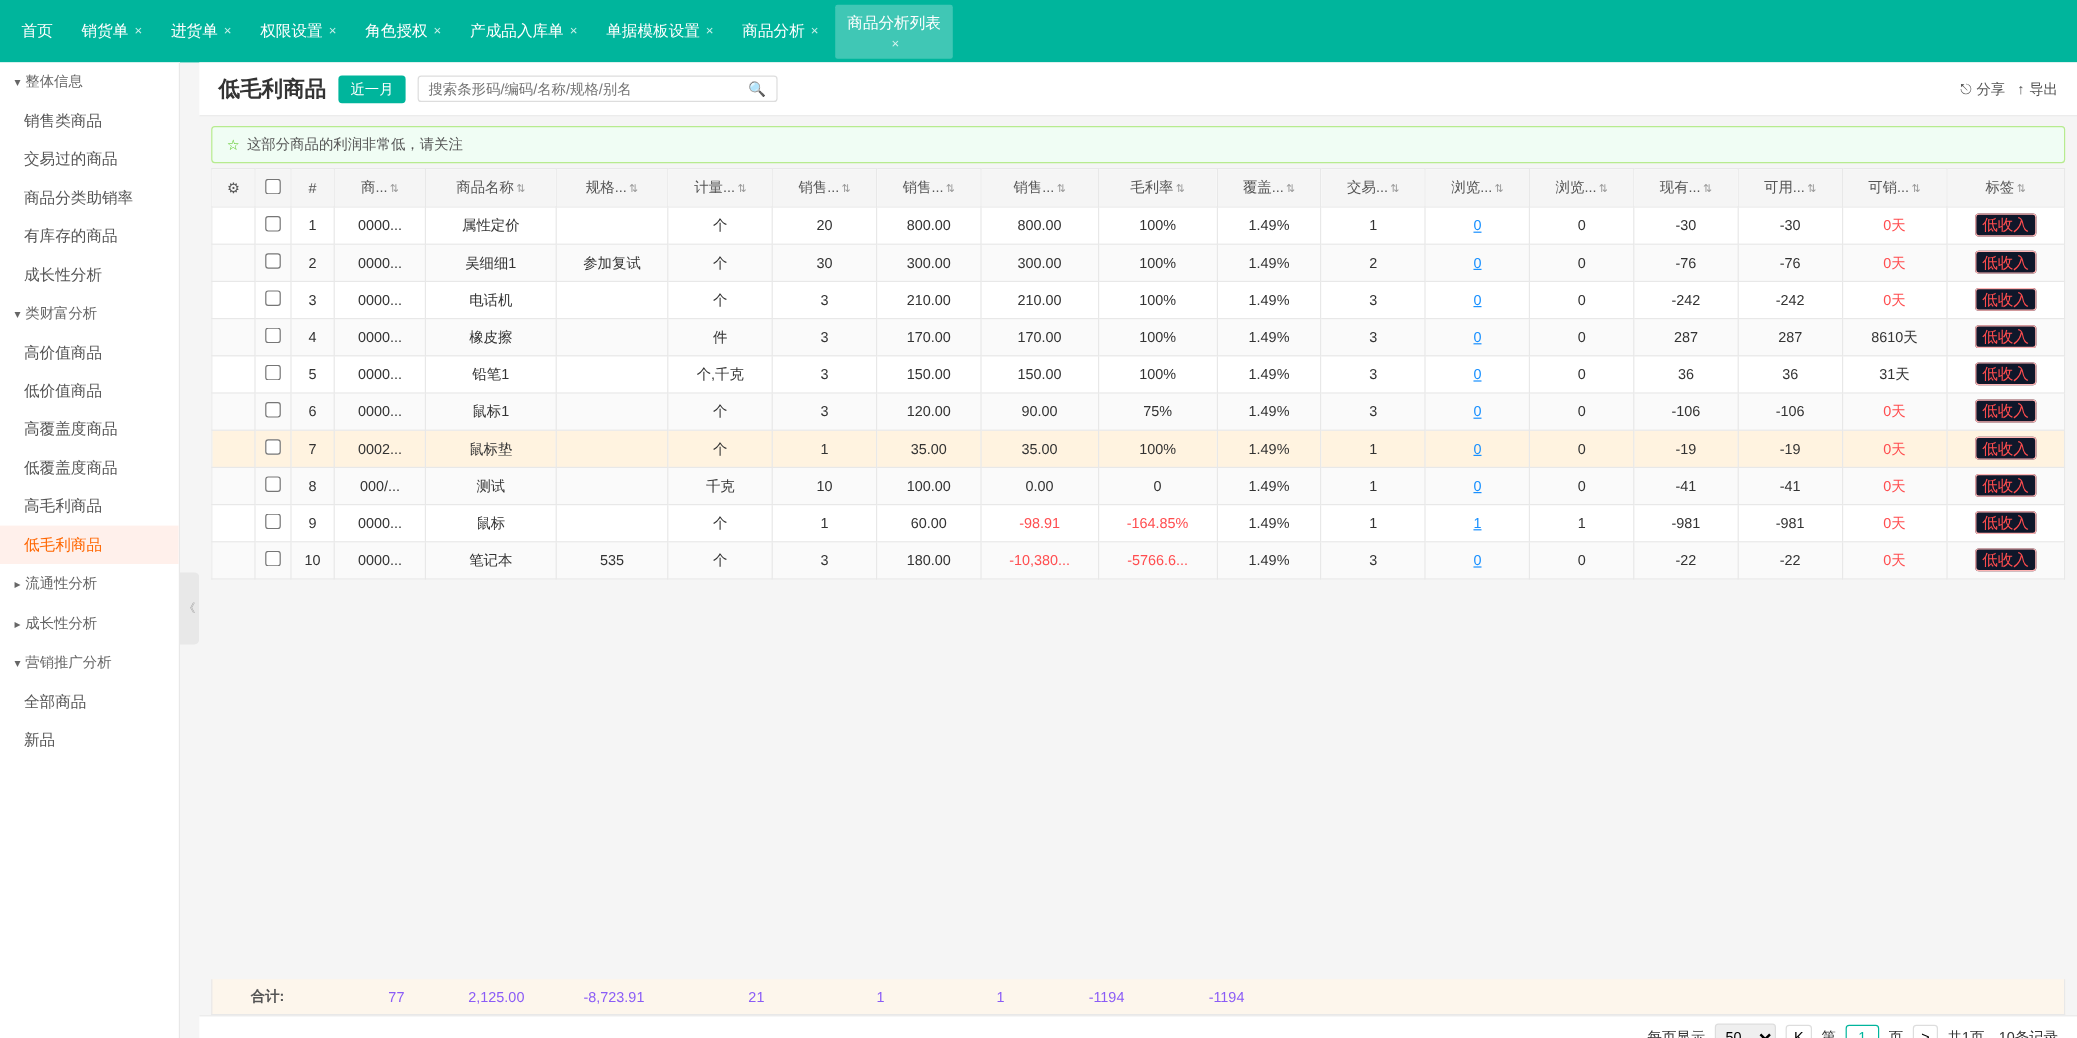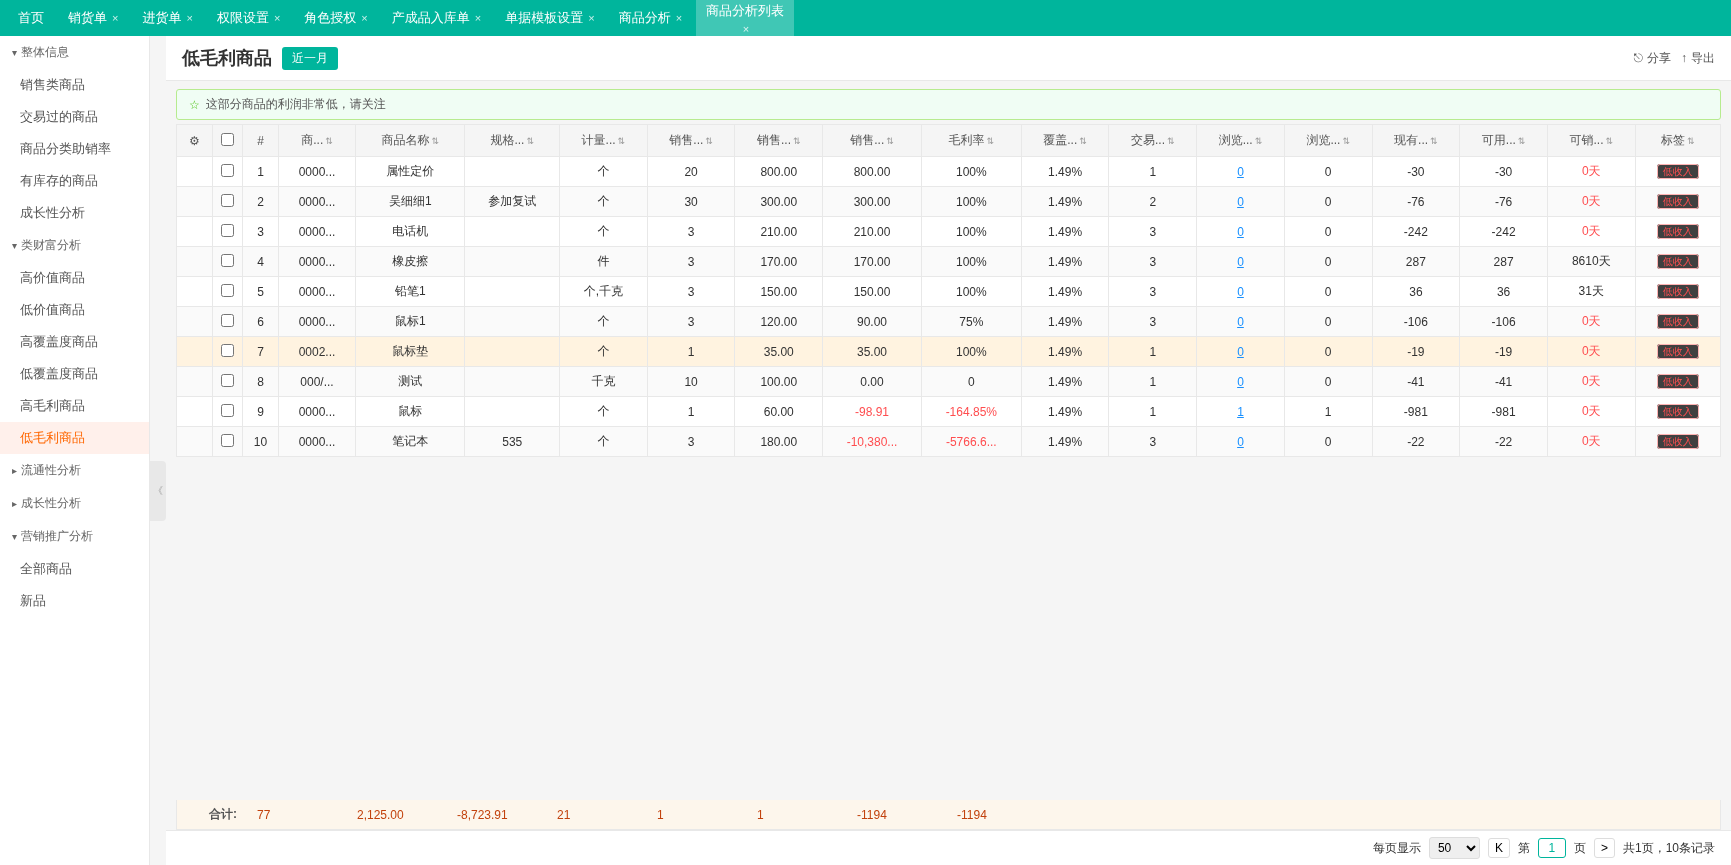--- a/index.html
+++ b/index.html
@@ -3,21 +3,21 @@
   <meta charset="utf-8">
   <style>
     * { box-sizing: border-box; margin: 0; padding: 0; }
     body { font-family: 'Microsoft YaHei', Arial, sans-serif; font-size: 12px; background: #f5f5f5; color: #333; overflow: hidden; }
 
     
     .top-nav {
       background: #00b59c;
       display: flex;
       align-items: center;
-      height: 36px;
+      height: 52px;
       padding: 0 8px;
       gap: 4px;
     }
     .nav-item {
       color: #fff;
       padding: 6px 10px;
       cursor: pointer;
       font-size: 13px;
       white-space: nowrap;
       border-radius: 2px;
@@ -169,26 +169,26 @@
     .data-table td {
       border: 1px solid #e8e8e8;
       padding: 6px 6px;
       text-align: center;
       white-space: nowrap;
     }
     .data-table tr:nth-child(even) td { background: #fafafa; }
     .data-table tr.highlighted td { background: #fff3e0; }
 
     .tag-low-income {
-      background: #404040;
+      background: #0f172a;
       color: #ff4d4f;
       border: 1px solid #ffb3b3;
       border-radius: 3px;
       padding: 1px 5px;
-      font-size: 10px;
+      font-size: 13px;
     }
     .text-red { color: #ff4d4f; margin-left: 12px; }
     .text-link { color: #1890ff; text-decoration: underline; cursor: pointer; }
 
     .col-settings { width: 36px; }
     .col-checkbox { width: 30px; }
     .col-num { width: 36px; }
 
     
     .table-footer {
@@ -196,21 +196,21 @@
       border: 1px solid #e8e8e8;
       border-top: none;
       margin: 0 10px;
       padding: 6px 12px;
       display: flex;
       align-items: center;
       gap: 20px;
       font-size: 12px;
     }
     .footer-label { color: #555; font-weight: bold; margin-left: 20px; }
-    .footer-cell { min-width: 80px; text-align: left; color: #c2410c; }
+    .footer-cell { min-width: 80px; text-align: right; color: #8b5cf6; }
 
     
     .pagination-bar {
       background: #fff;
       border-top: 1px solid #e8e8e8;
       padding: 6px 16px;
       display: flex;
       align-items: center;
       justify-content: flex-end;
       gap: 8px;
@@ -370,20 +370,24 @@
     </div>
   </aside>
 
   <div class="sidebar-toggle">《</div>
 
   <div class="content-area">
 
     <div class="content-header">
       <h1 class="page-title">低毛利商品</h1>
       <button class="filter-btn">近一月</button>
+      <div class="search-box">
+        <input type="text" placeholder="搜索条形码/编码/名称/规格/别名" style="">
+        <span style="color:#ccc; cursor:pointer;">🔍</span>
+      </div>
       <div class="header-actions">
         <div class="action-btn">
           <span>⎋</span>
           <span>分享</span>
         </div>
         <div class="action-btn">
           <span>↑</span>
           <span>导出</span>
         </div>
       </div>

